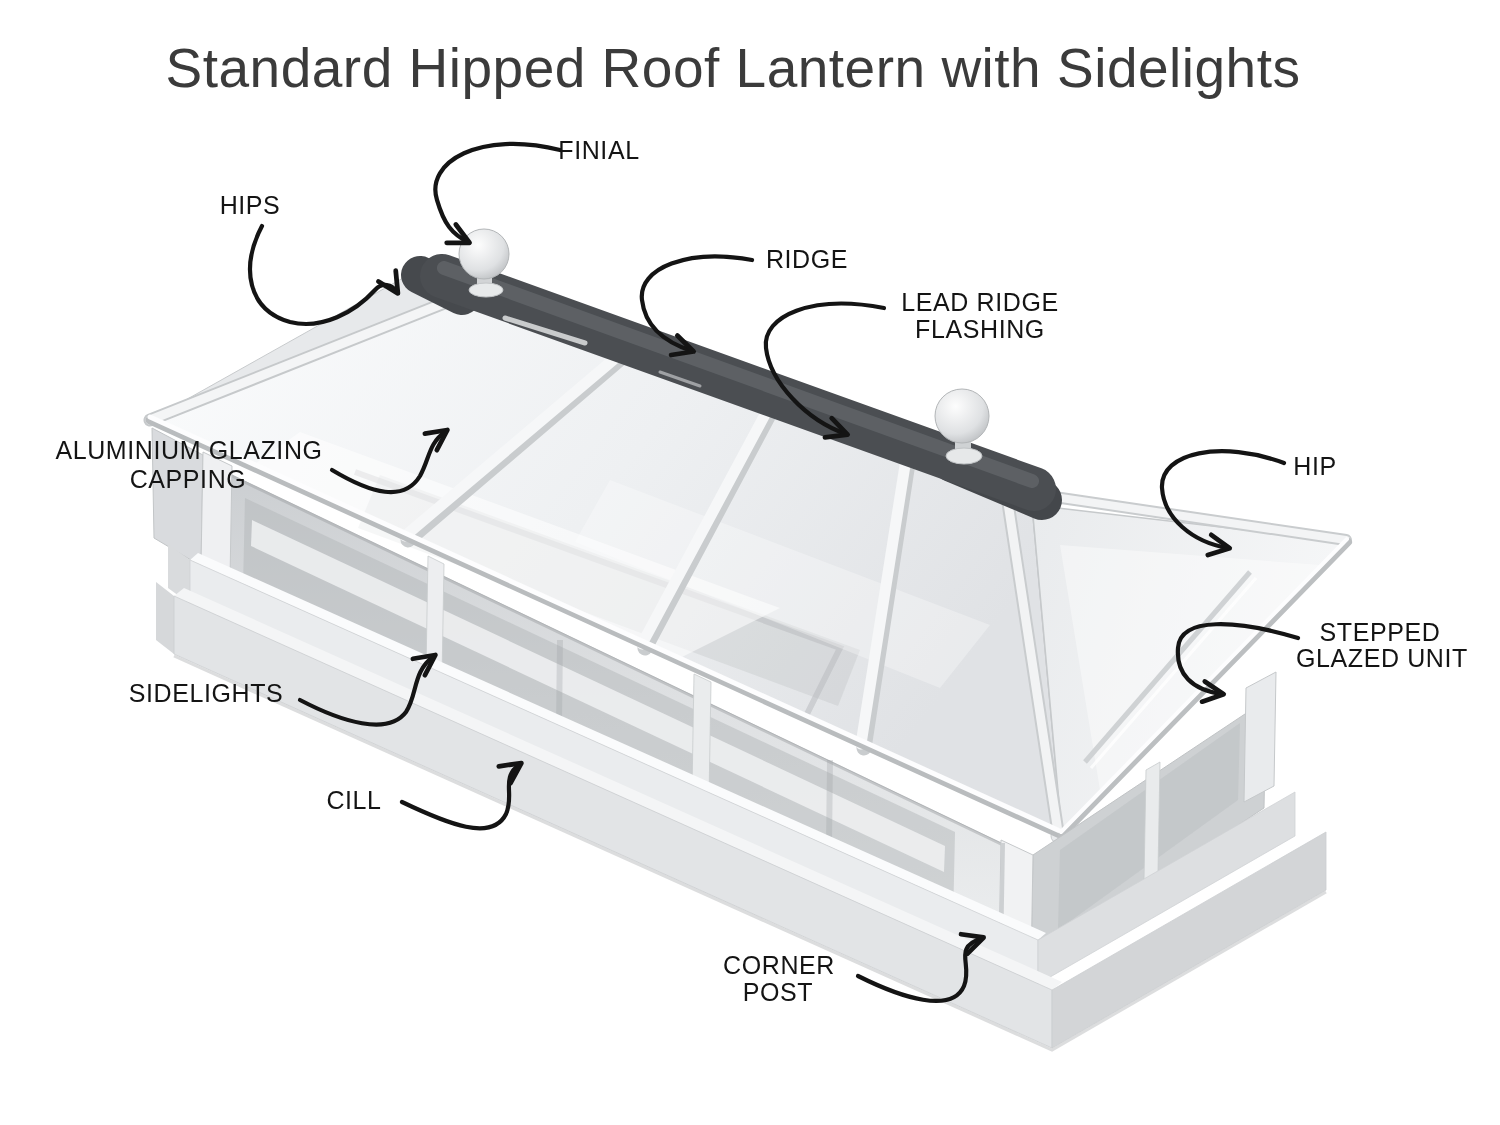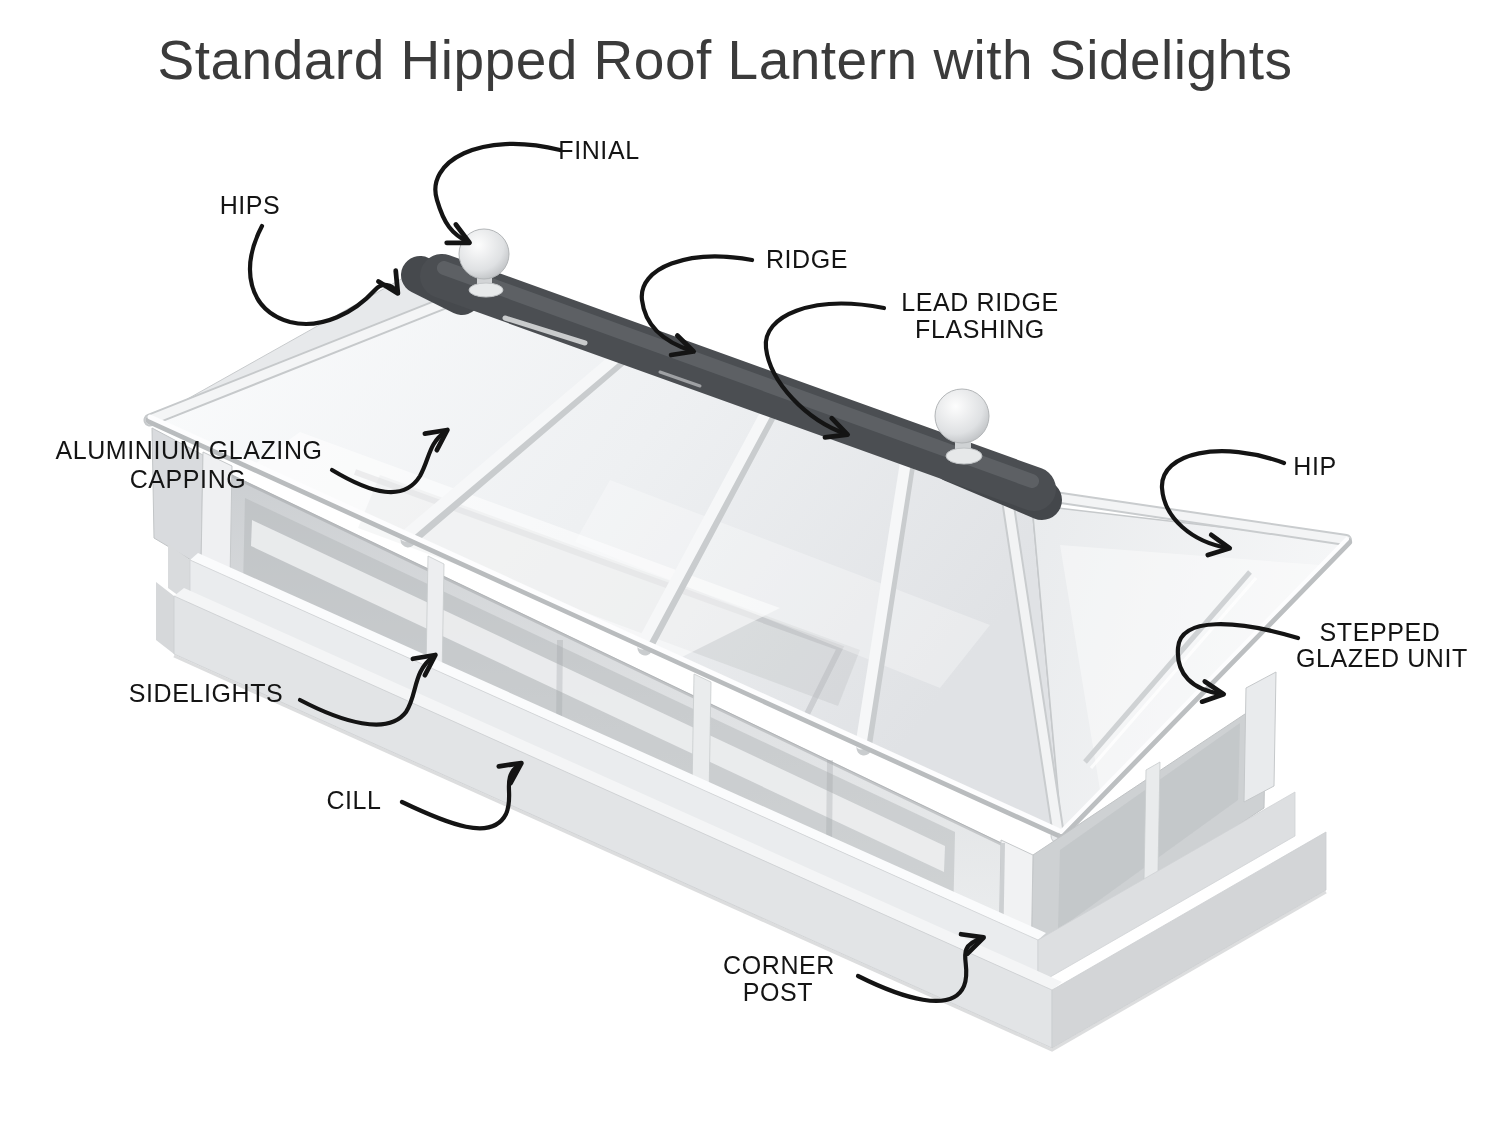--- a/index.html
+++ b/index.html
@@ -1,18 +1,18 @@
 <!DOCTYPE html>
 <html><head>
 <meta charset="utf-8">
 <style>
   html,body{margin:0;padding:0;background:#ffffff;}
   .stage{position:relative;width:1500px;height:1125px;background:#ffffff;overflow:hidden;
          font-family:"Liberation Sans",sans-serif;}
-  .title{position:absolute;top:28px;left:0;width:1450px;margin:0;text-align:center;
+  .title{position:absolute;top:28px;left:0;width:1450px;margin:8px;text-align:center;
          font-family:"Liberation Sans",sans-serif;font-weight:300;font-size:55px;
          letter-spacing:.5px;color:#3b3b3b;}
   svg{position:absolute;inset:0;}
   .lbl{font-family:"Liberation Sans",sans-serif;font-size:25px;letter-spacing:.6px;
        fill:#141414;text-anchor:middle;}
   .arr{fill:none;stroke:#141414;stroke-width:4.2;stroke-linecap:round;stroke-linejoin:round;}
 </style>
 </head>
 <body>
 

